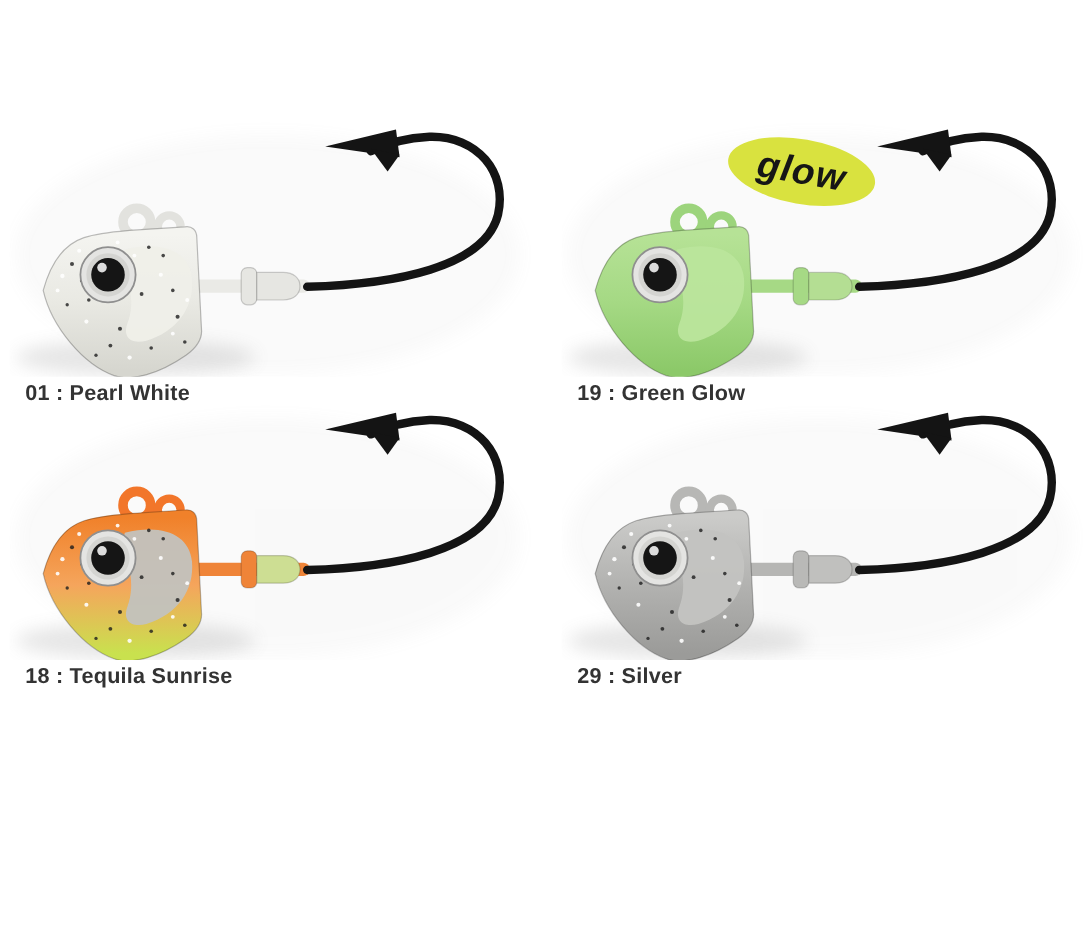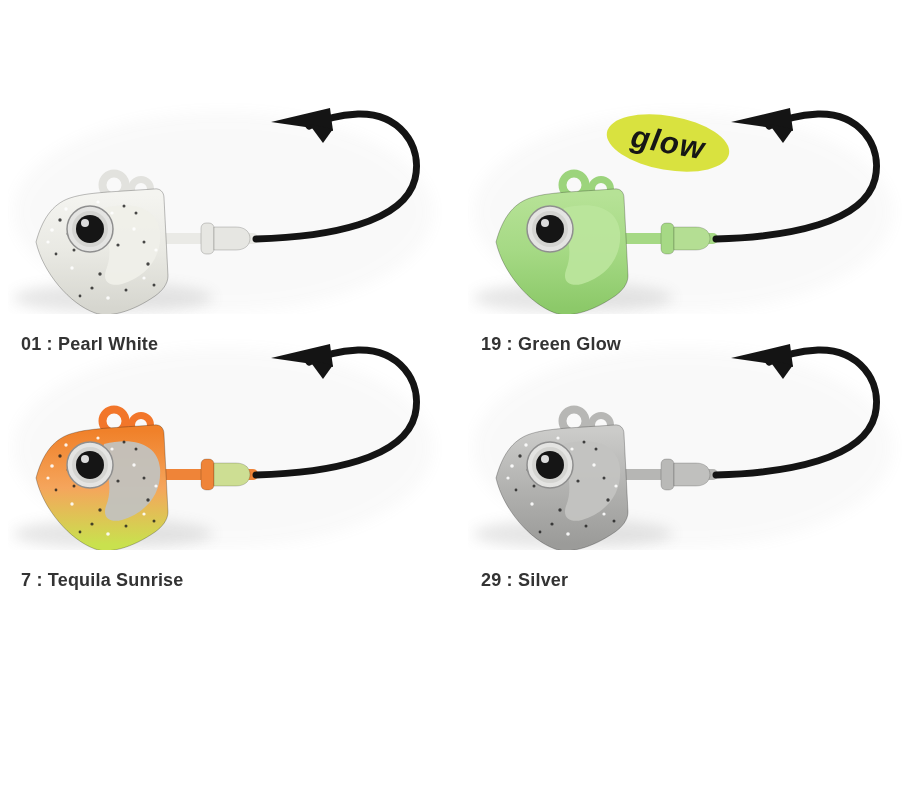--- a/index.html
+++ b/index.html
@@ -9,21 +9,21 @@
     font-family:"Liberation Sans",sans-serif;
   }
   .cell{position:absolute;width:445px;}
   .cell-tl{left:8px;top:82px;}
   .cell-tr{left:468px;top:82px;}
   .cell-bl{left:8px;top:318px;}
   .cell-br{left:468px;top:318px;}
   .jig{display:block;}
   .label{
     font-size:18px;font-weight:bold;color:#333333;
-    padding-left:13px;margin-top:20px;letter-spacing:.2px;
+    padding-left:13px;margin-top:3px;letter-spacing:.2px;
     white-space:nowrap;
   }
   .glow-badge{
     position:absolute;left:138px;top:34px;width:124px;height:54px;
     border-radius:50%;
     transform:rotate(10deg);
     display:flex;align-items:center;justify-content:center;
   }
   .glow-badge span{
     font-style:italic;font-weight:900;font-size:31px;line-height:1;
@@ -209,21 +209,21 @@
           <circle cx="104" cy="131" r="1.6"></circle>
       </g>
       <g>
         <circle cx="82" cy="147" r="23" stroke="#8f8f8f" stroke-width="1.5" fill="#e4e4e2"></circle>
         <circle cx="82" cy="147" r="18" opacity="0.6" fill="#c9c9c7"></circle>
         <circle cx="82" cy="147" r="14" fill="#151515"></circle>
         <circle cx="77" cy="141" r="4" opacity="0.85" fill="#ffffff"></circle>
       </g>
     </g>
   </svg>
-  <div class="label">7 : Tequila Sunrise</div>
+  <div class="label">18 : Tequila Sunrise</div>
 </div>
 
 <div class="cell cell-br">
   <svg class="jig" width="440" height="232" viewBox="0 0 440 232">
     <defs>
       <linearGradient id="body-g3" x1="0" y1="0" x2="0" y2="1">
         <stop offset="0.05" stop-color="#cbcbc9"></stop>
         <stop offset="0.5" stop-color="#b2b2b0"></stop>
         <stop offset="0.95" stop-color="#9b9b99"></stop>
       </linearGradient>

